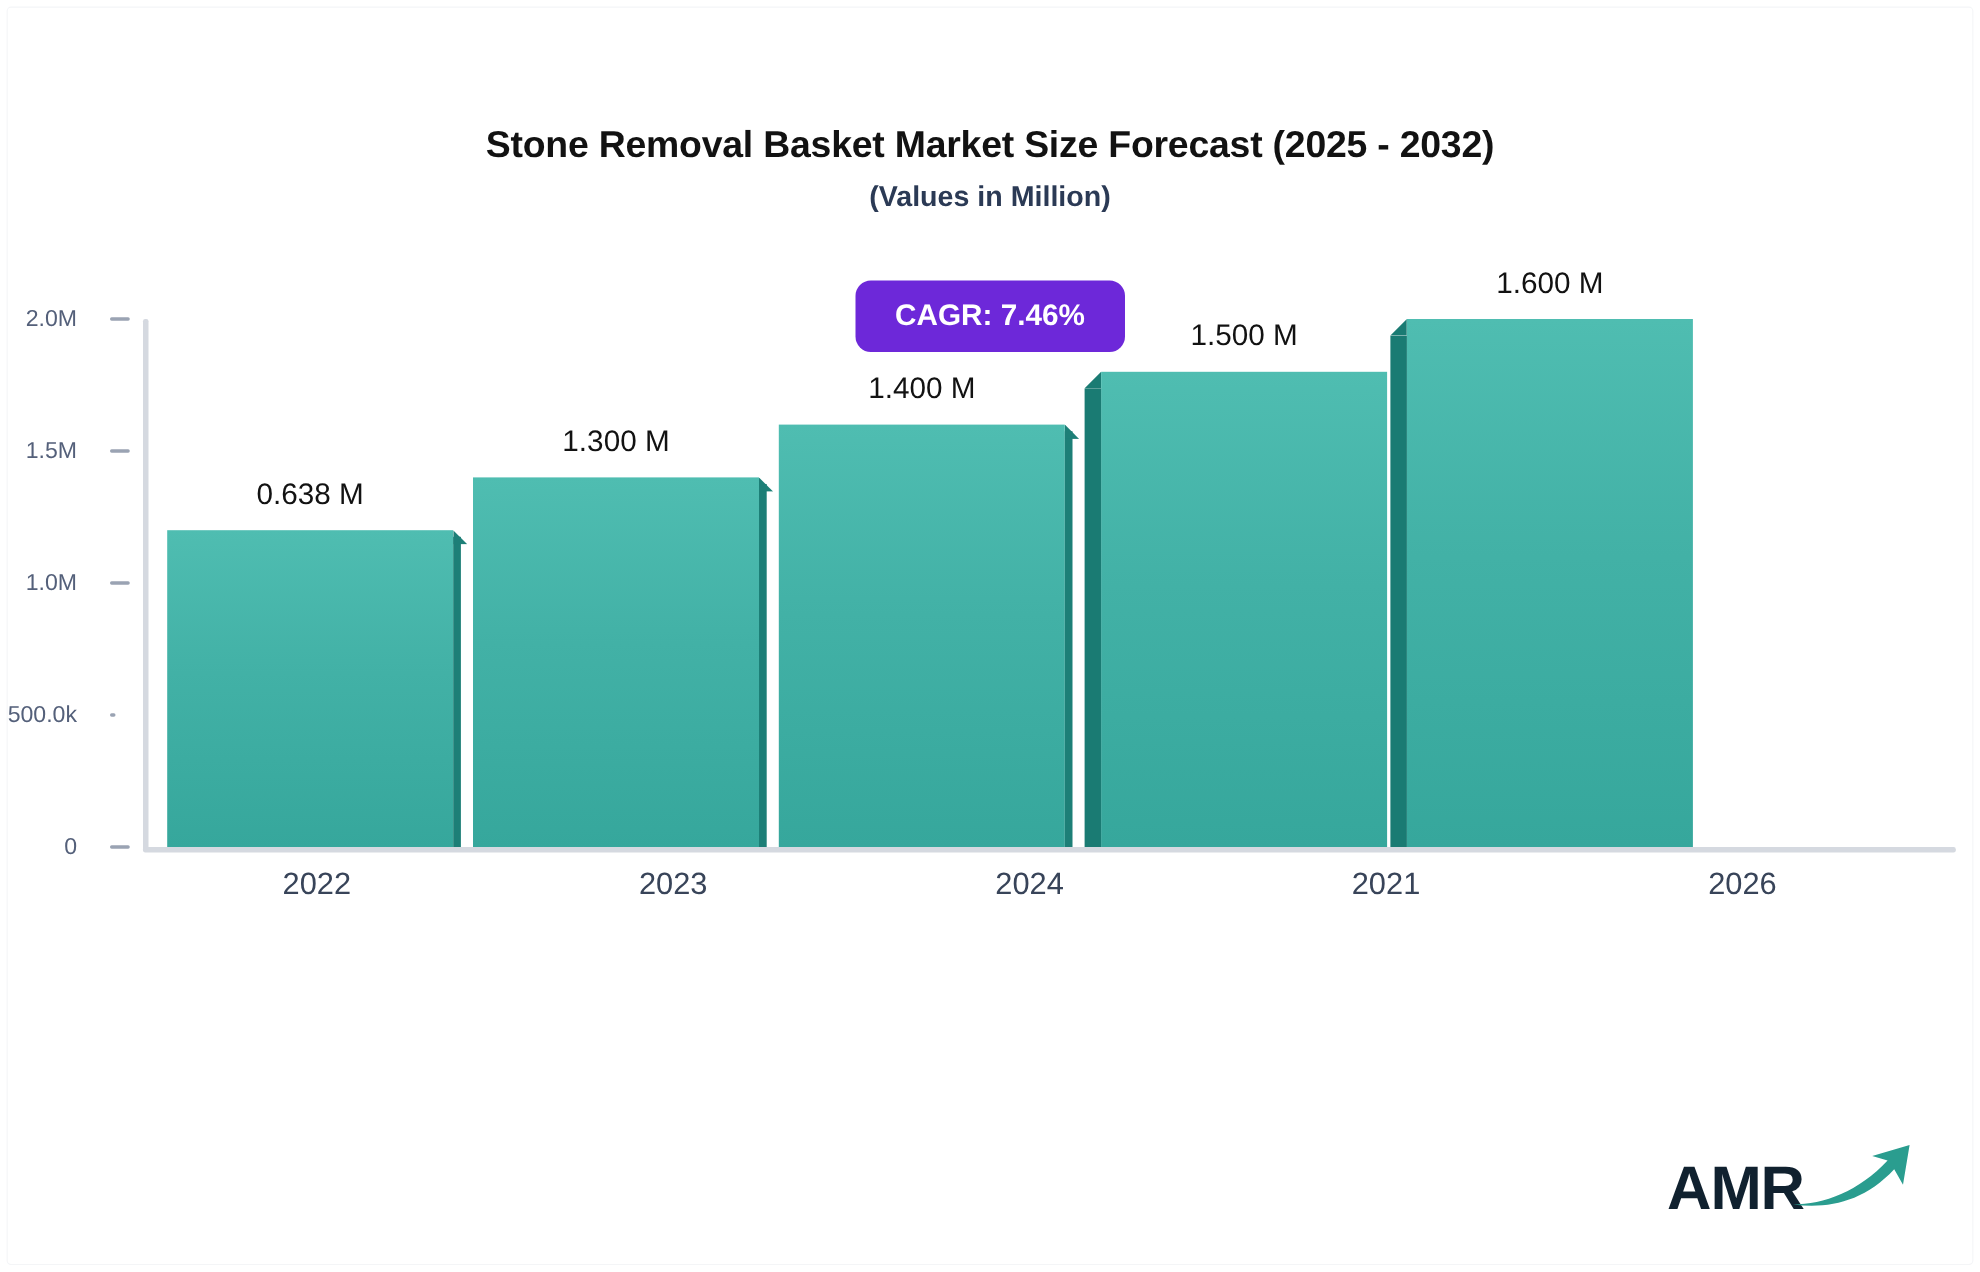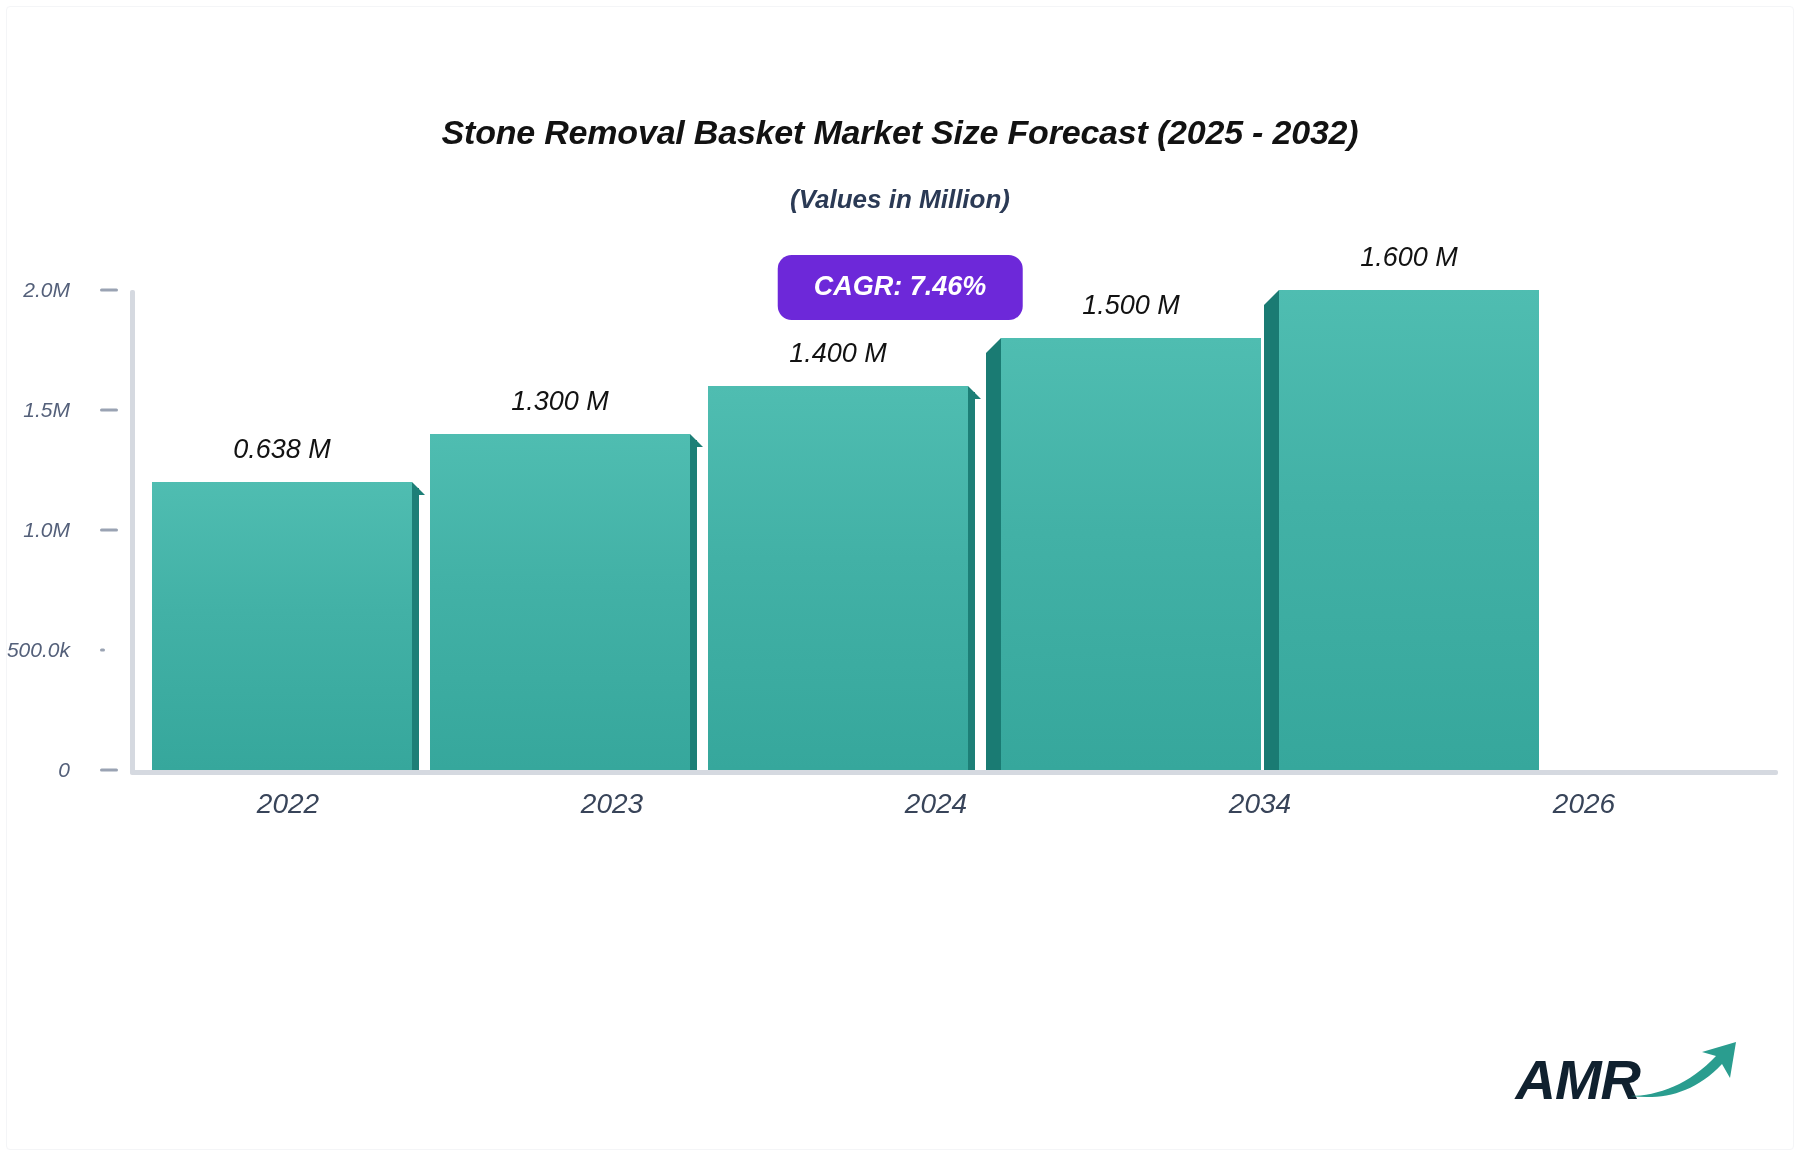--- a/index.html
+++ b/index.html
@@ -9,21 +9,20 @@
   }
   body {
     font-family: "Liberation Sans", sans-serif;
   }
   #page {
     position: relative;
     width: 1800px;
     height: 1156px;
     background: #ffffff;
     overflow: hidden;
-    font-style: italic;
   }
   
   #card {
     position: absolute;
     left: 6px;
     top: 6px;
     right: 6px;
     bottom: 6px;
     background: #ffffff;
     border: 1px solid #f4f5f7;
@@ -40,21 +39,21 @@
     text-align: center;
     font-size: 34px;
     font-weight: bold;
     color: #121212;
     letter-spacing: -0.2px;
   }
   #chart-subtitle {
     position: absolute;
     left: 0;
     right: 0;
-    top: 184px;
+    top: 163px;
     text-align: center;
     font-size: 26px;
     font-weight: bold;
     color: #2b3a55;
   }
   #cagr-badge {
     position: absolute;
     left: 50%;
     transform: translateX(-50%);
     top: 255px;
@@ -242,21 +241,21 @@
     <div class="bar-side-left" style="height:465px; top:-465px;"></div>
     <div class="bar-top-bevel-l" style="top:-480px;"></div>
     <div class="bar-value" style="top:-528px;">1.600 M</div>
   </div>
 
   <div id="x-axis-line"></div>
 
   <div class="x-label" style="left:288px;">2022</div>
   <div class="x-label" style="left:612px;text-align:right;">2023</div>
   <div class="x-label" style="left:936px;">2024</div>
-  <div class="x-label" style="left:1260px;">2034</div>
+  <div class="x-label" style="left:1260px;">2021</div>
   <div class="x-label" style="left:1584px;">2026</div>
 
   <div id="amr-logo">
     <span id="amr-logo-text">AMR</span>
     <span id="amr-logo-arrow">
       <svg width="120" height="62" viewBox="0 0 120 62">
         <path d="M6 56 C 34 56, 66 44, 92 16 L 78 12 L 112 2 L 106 38 L 98 24 C 70 54, 38 60, 6 56 Z" fill="#2a9d8f"></path>
       </svg>
     </span>
   </div>

